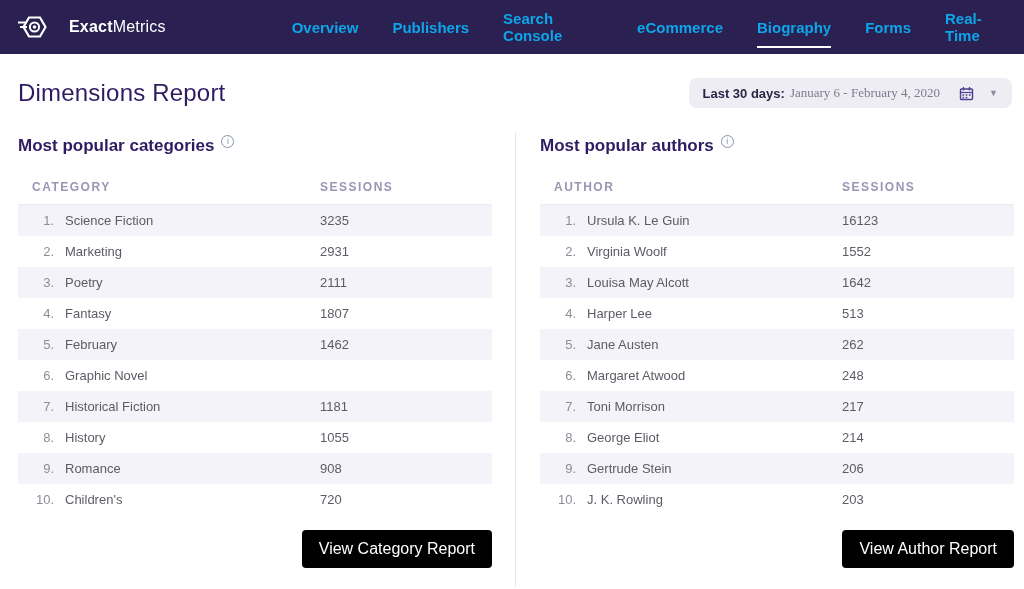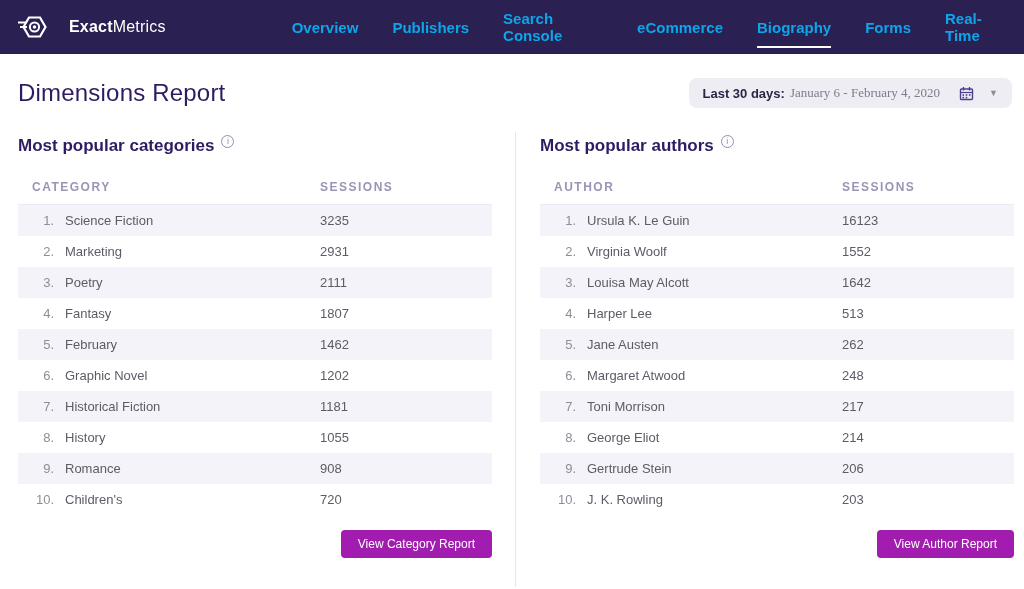--- a/index.html
+++ b/index.html
@@ -153,27 +153,27 @@
   }
   .rname { flex: 1; color: #5d5b66; }
   .rsessions { width: 172px; color: #5d5b66; }
 
   .panel-footer {
     display: flex;
     justify-content: flex-end;
     margin-top: 15px;
   }
   .report-btn {
-    background: #a21caf;
+    background: #000000;
     color: #ffffff;
     border: none;
     border-radius: 4px;
     font-family: "Liberation Sans", sans-serif;
-    font-size: 12px;
-    height: 28px;
+    font-size: 16px;
+    height: 38px;
     padding: 0 17px;
     cursor: pointer;
   }
 </style>
 </head>
 <body>
 
 <nav class="topnav">
   <div class="brand">
     <svg width="36" height="36" viewBox="0 0 36 36">
@@ -251,21 +251,20 @@
           <span class="rsessions">1807</span>
         </div>
         <div class="trow striped">
           <span class="rank">5.</span>
           <span class="rname">February</span>
           <span class="rsessions">1462</span>
         </div>
         <div class="trow">
           <span class="rank">6.</span>
           <span class="rname">Graphic Novel</span>
-          <span class="rsessions">1202</span>
         </div>
         <div class="trow striped">
           <span class="rank">7.</span>
           <span class="rname">Historical Fiction</span>
           <span class="rsessions">1181</span>
         </div>
         <div class="trow">
           <span class="rank">8.</span>
           <span class="rname">History</span>
           <span class="rsessions">1055</span>

